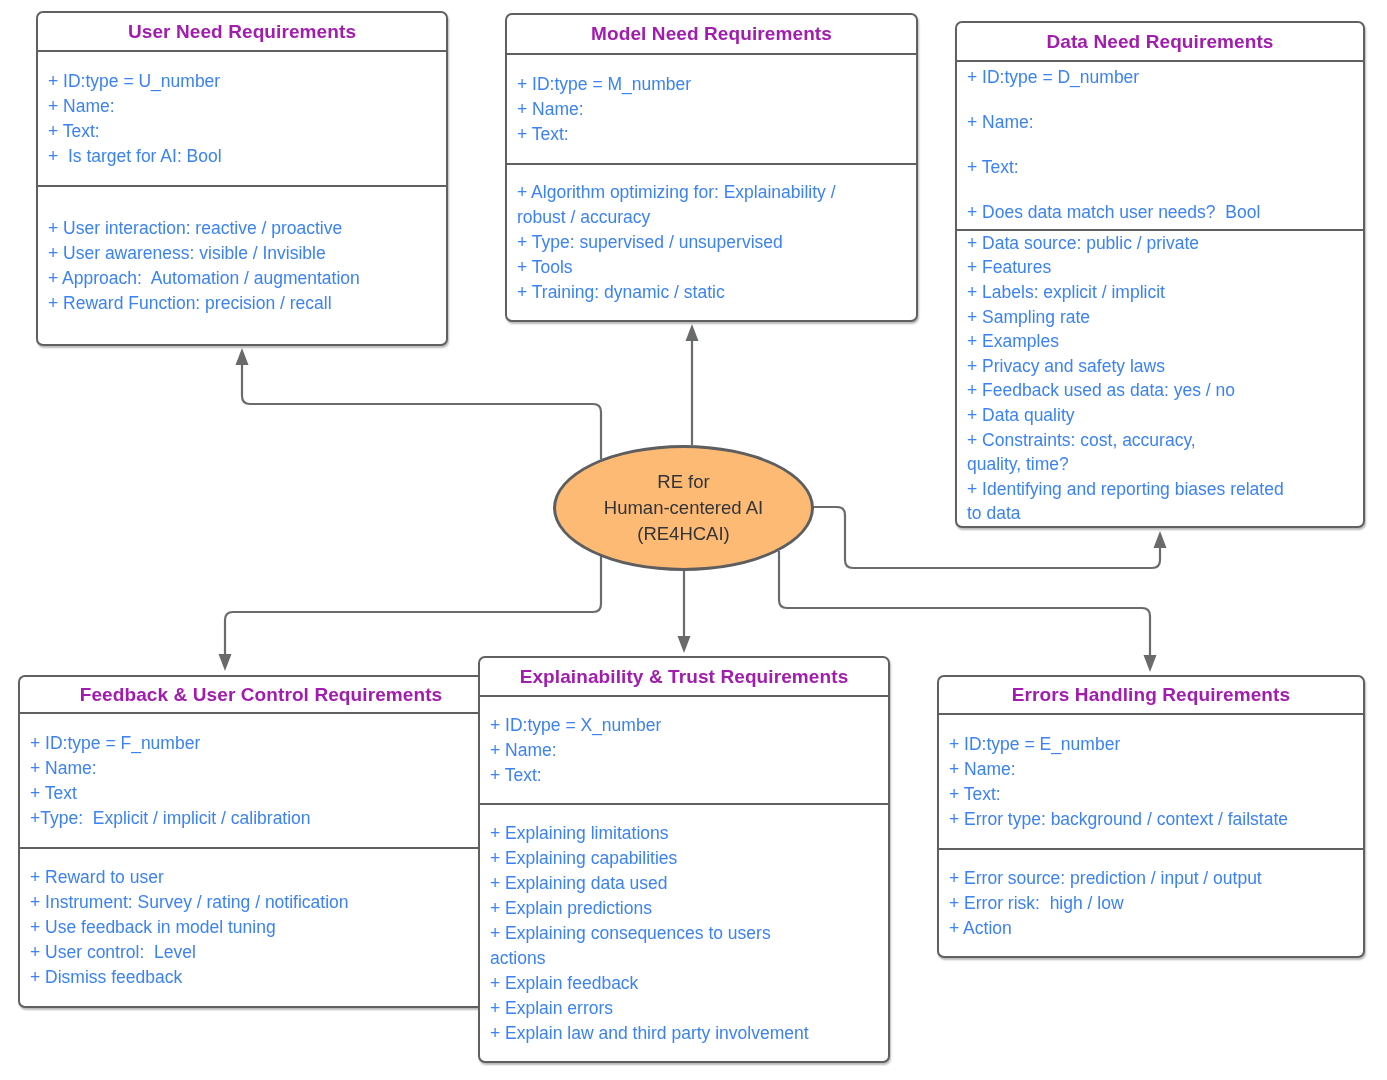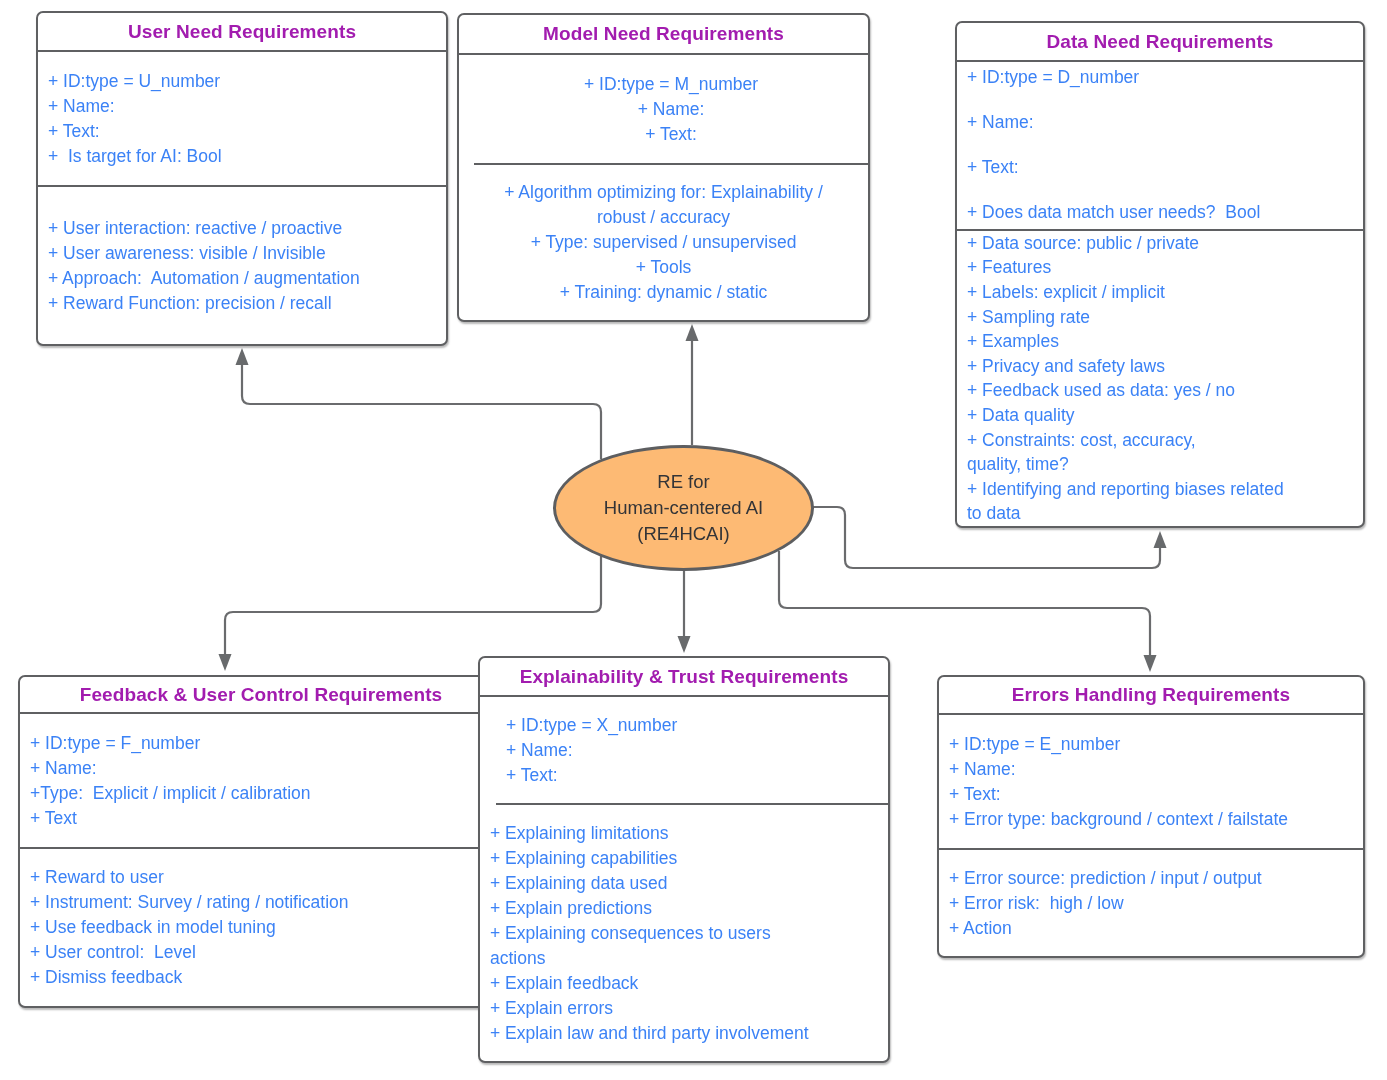--- a/index.html
+++ b/index.html
@@ -127,23 +127,23 @@
       <div class="line">+  Is target for AI: Bool</div>
     </div>
     <div class="box-section" style="flex:1 1 auto;">
       <div class="line">+ User interaction: reactive / proactive</div>
       <div class="line">+ User awareness: visible / Invisible</div>
       <div class="line">+ Approach:  Automation / augmentation</div>
       <div class="line">+ Reward Function: precision / recall</div>
     </div>
   </div>
 
-  <div class="class-box" style="left:457px; top:13px; width:413px; height:309px;text-align:center;">
+  <div class="class-box" style="left:505px; top:13px; width:413px; height:309px;">
     <div class="box-title" style="height:40px;">Model Need Requirements</div>
-    <div class="box-section sec-divide" style="height:110px;margin-left:15px;">
+    <div class="box-section sec-divide" style="height:110px;">
       <div class="line">+ ID:type = M_number</div>
       <div class="line">+ Name:</div>
       <div class="line">+ Text:</div>
     </div>
     <div class="box-section" style="flex:1 1 auto;">
       <div class="line">+ Algorithm optimizing for: Explainability /
 robust / accuracy</div>
       <div class="line">+ Type: supervised / unsupervised</div>
       <div class="line">+ Tools</div>
       <div class="line">+ Training: dynamic / static</div>
@@ -178,35 +178,35 @@
     <div>RE for</div>
     <div>Human-centered AI</div>
     <div>(RE4HCAI)</div>
   </div>
 
   <div class="class-box" style="left:18px; top:675px; width:486px; height:333px;">
     <div class="box-title" style="height:37px;">Feedback &amp; User Control Requirements</div>
     <div class="box-section sec-divide" style="height:135px;">
       <div class="line">+ ID:type = F_number</div>
       <div class="line">+ Name:</div>
+      <div class="line">+ Text</div>
       <div class="line">+Type:  Explicit / implicit / calibration</div>
-      <div class="line">+ Text</div>
     </div>
     <div class="box-section" style="flex:1 1 auto;">
       <div class="line">+ Reward to user</div>
       <div class="line">+ Instrument: Survey / rating / notification</div>
       <div class="line">+ Use feedback in model tuning</div>
       <div class="line">+ User control:  Level</div>
       <div class="line">+ Dismiss feedback</div>
     </div>
   </div>
 
   <div class="class-box" style="left:478px; top:656px; width:412px; height:407px;">
     <div class="box-title" style="height:39px;">Explainability &amp; Trust Requirements</div>
-    <div class="box-section sec-divide" style="height:108px;margin-left:16px;">
+    <div class="box-section sec-divide" style="height:108px;">
       <div class="line">+ ID:type = X_number</div>
       <div class="line">+ Name:</div>
       <div class="line">+ Text:</div>
     </div>
     <div class="box-section" style="flex:1 1 auto;">
       <div class="line">+ Explaining limitations</div>
       <div class="line">+ Explaining capabilities</div>
       <div class="line">+ Explaining data used</div>
       <div class="line">+ Explain predictions</div>
       <div class="line">+ Explaining consequences to users

